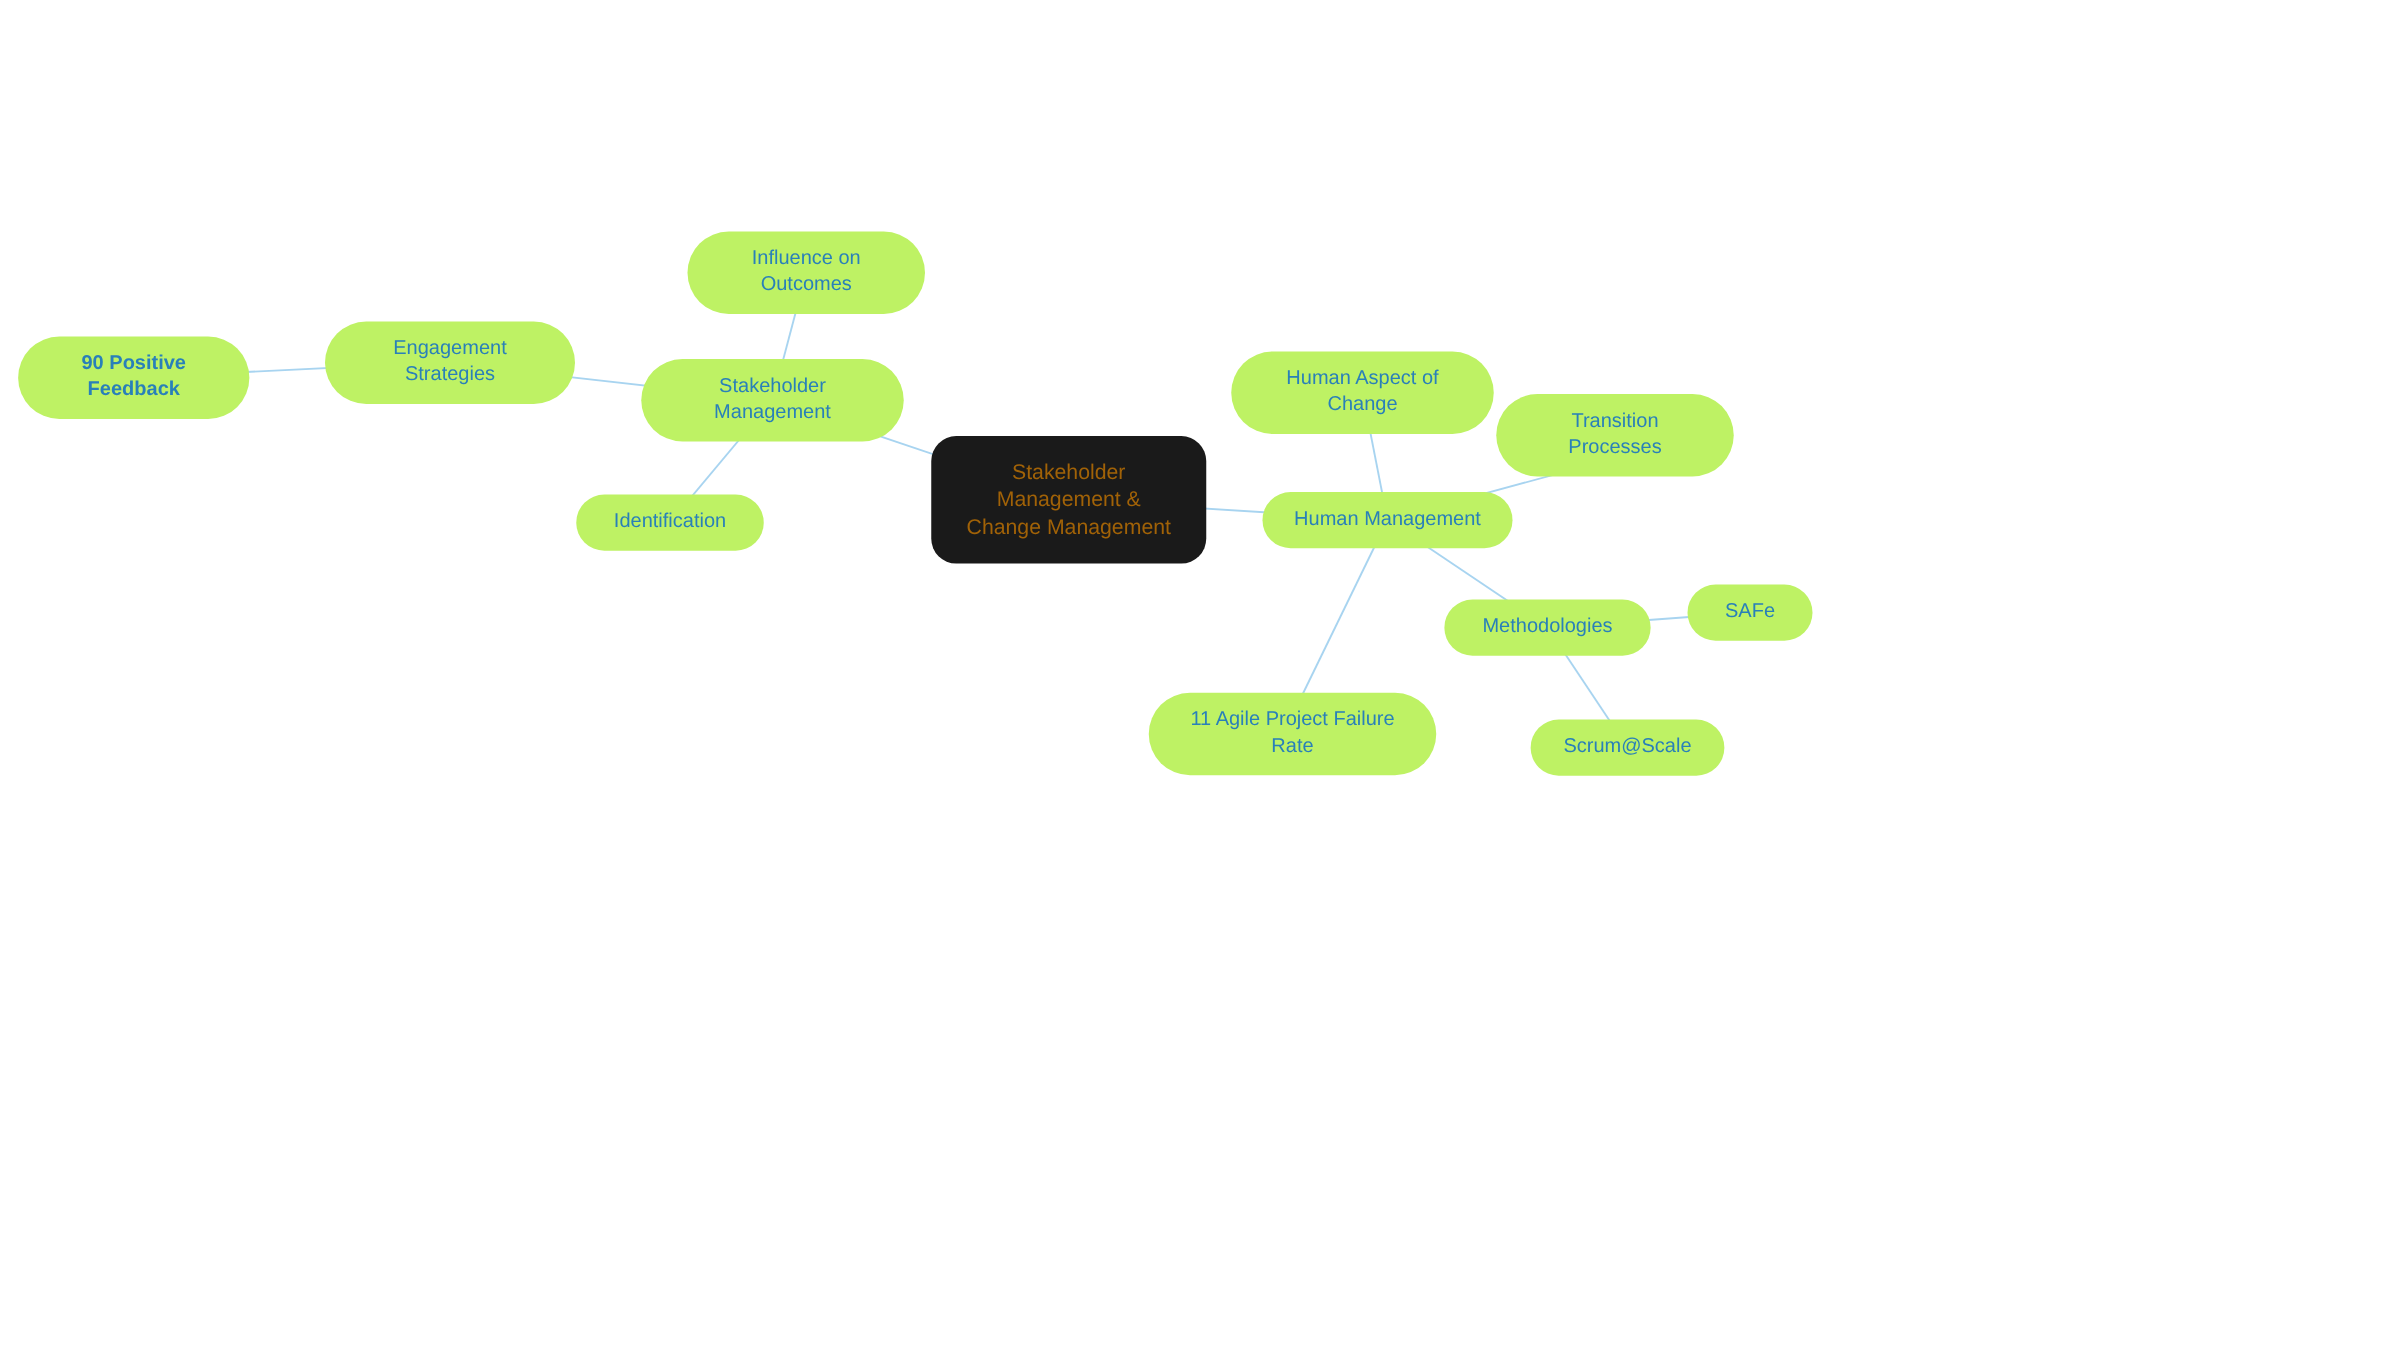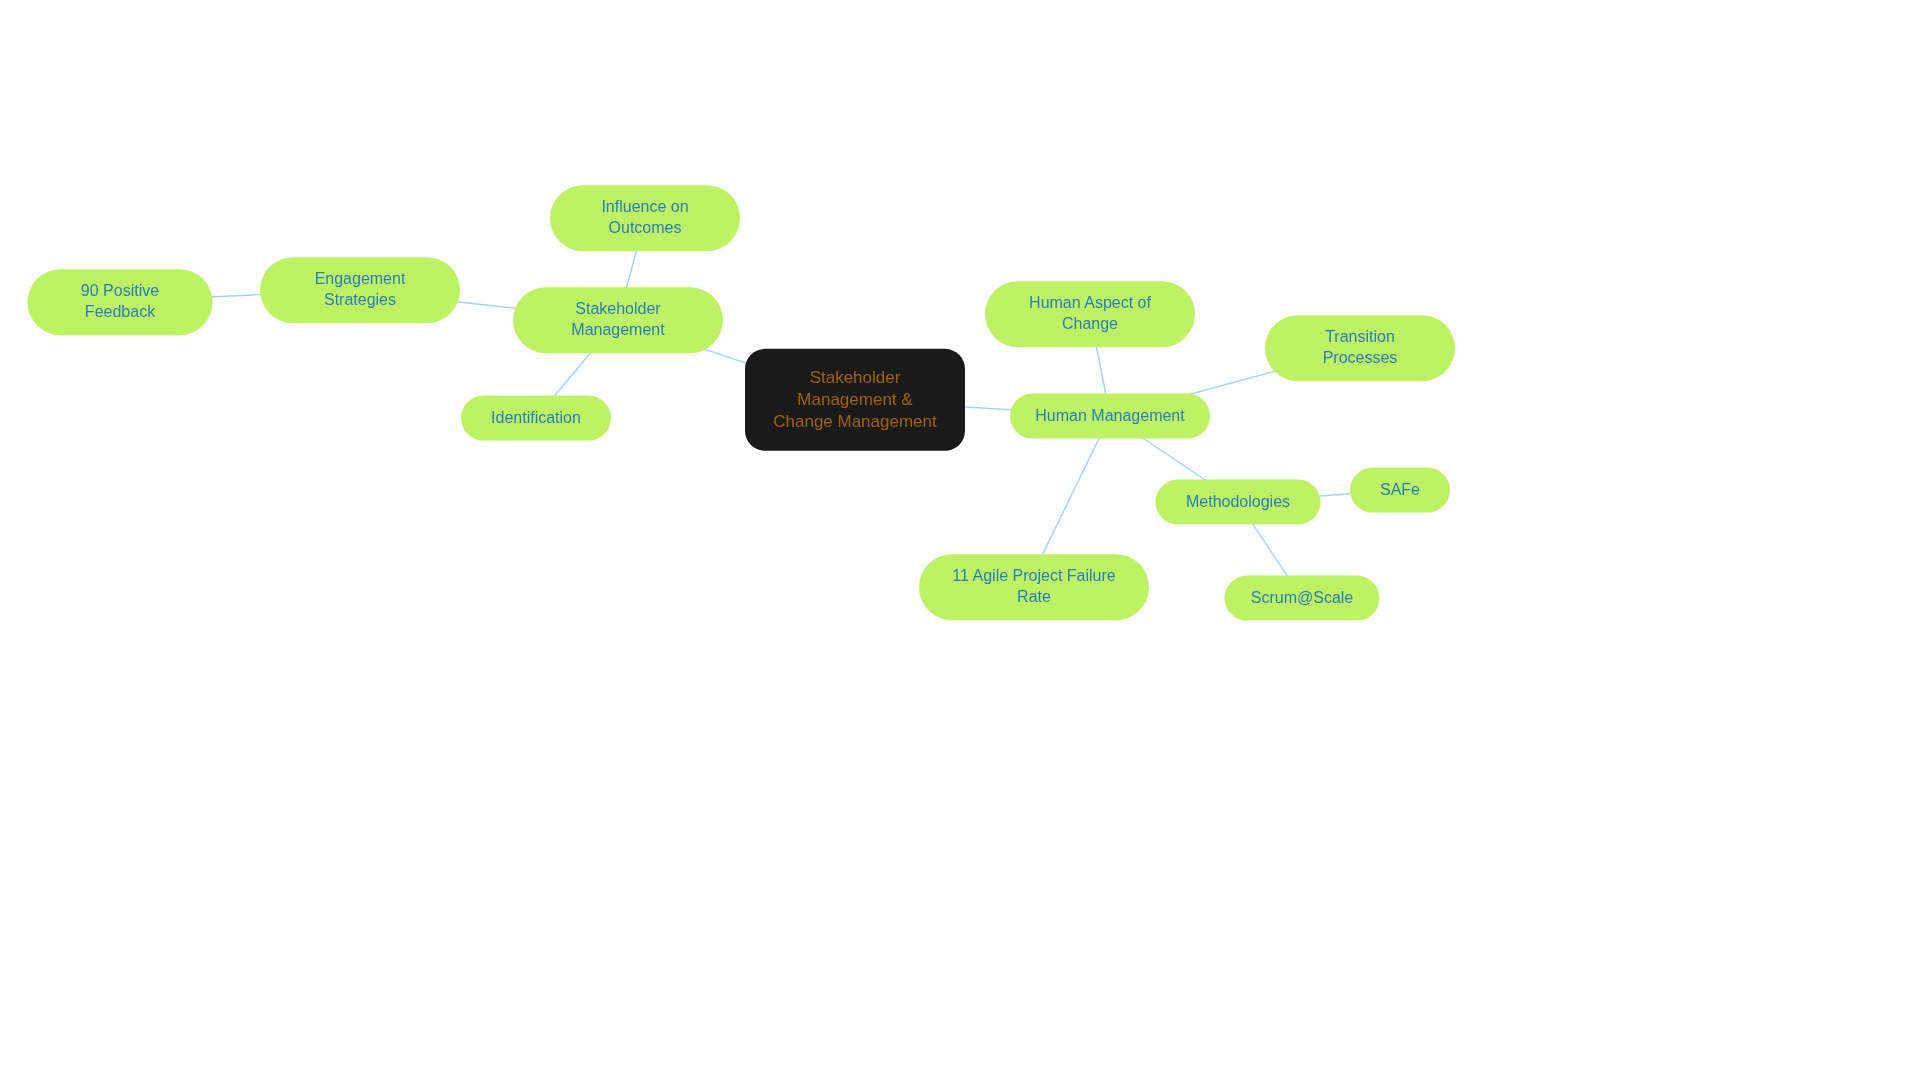--- a/index.html
+++ b/index.html
@@ -70,22 +70,22 @@
       <line x1="1238" y1="502" x2="1400" y2="490" stroke="#a8d4f0" stroke-width="1.5"></line>
       <line x1="1238" y1="502" x2="1302" y2="598" stroke="#a8d4f0" stroke-width="1.5"></line>
     </svg>
   <div id="nodes-container">
       <div class="node node-dark" style="left: 855px; top: 400px; width: 220px; height: auto;">Stakeholder Management &amp;
 Change Management</div>
       <div class="node node-light" style="left: 618px; top: 320px; width: 210px;">Stakeholder Management</div>
       <div class="node node-light" style="left: 645px; top: 218px; width: 190px;">Influence on Outcomes</div>
       <div class="node node-light" style="left: 536px; top: 418px; width: 150px;">Identification</div>
       <div class="node node-light" style="left: 360px; top: 290px; width: 200px;">Engagement Strategies</div>
-      <div class="node node-light" style="left: 120px; top: 302px; width: 185px;">90 Positive Feedback</div>
+      <div class="node node-light" style="left: 107px; top: 302px; width: 185px; font-weight: bold;">90 Positive Feedback</div>
       <div class="node node-light" style="left: 1110px; top: 416px; width: 200px;">Human Management</div>
       <div class="node node-light" style="left: 1090px; top: 314px; width: 210px; text-align: center;">Human Aspect of Change</div>
-      <div class="node node-light" style="left: 1360px; top: 348px; width: 190px;">Transition Processes</div>
+      <div class="node node-light" style="left: 1292px; top: 348px; width: 190px;">Transition Processes</div>
       <div class="node node-light" style="left: 1238px; top: 502px; width: 165px;">Methodologies</div>
       <div class="node node-light" style="left: 1400px; top: 490px; width: 100px; text-align: center;">SAFe</div>
       <div class="node node-light" style="left: 1302px; top: 598px; width: 155px;">Scrum@Scale</div>
       <div class="node node-light" style="left: 1034px; top: 572px; width: 230px; margin-top: 15px;">11 Agile Project Failure Rate</div>
     </div>
 </div>
 
 </body></html>

